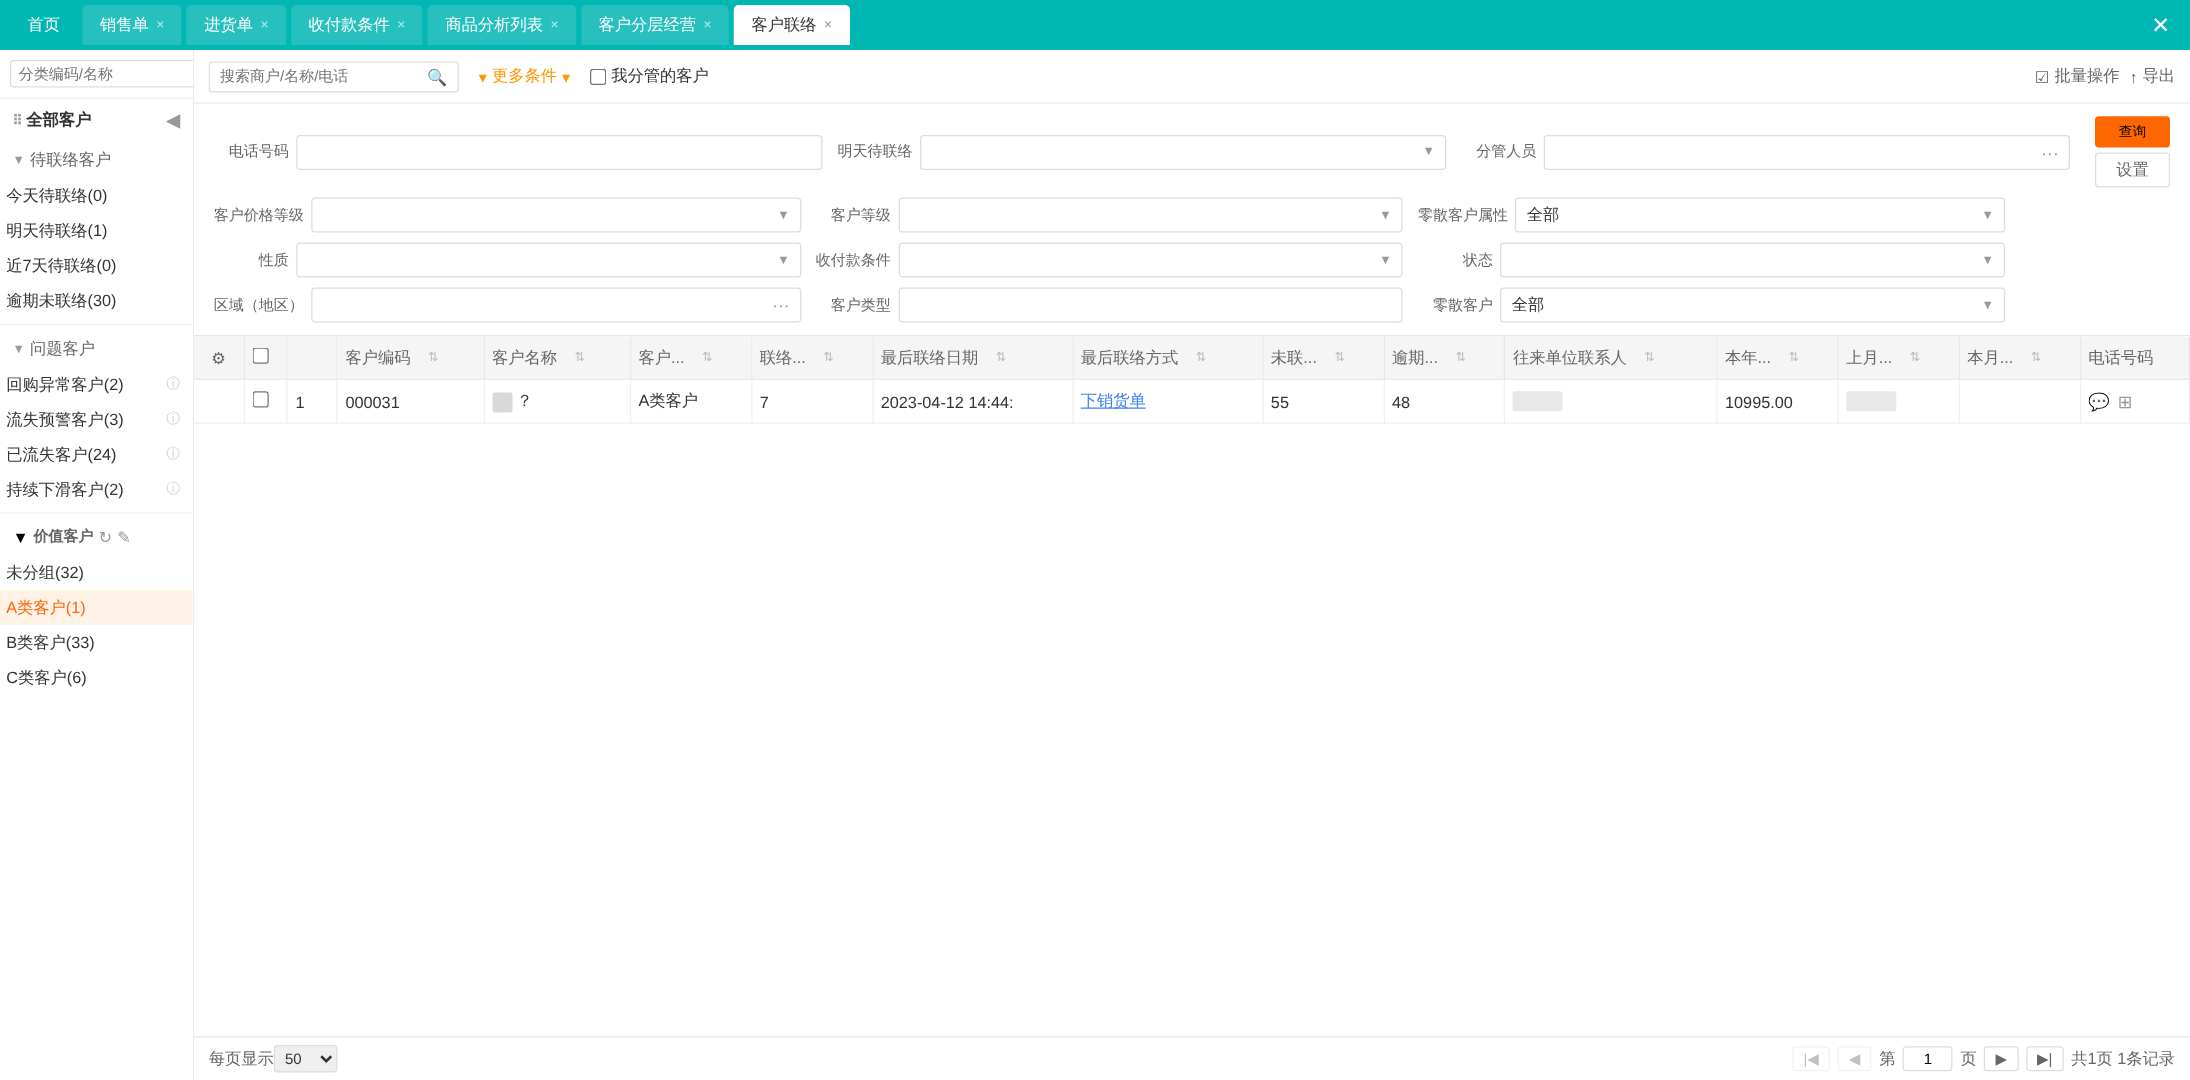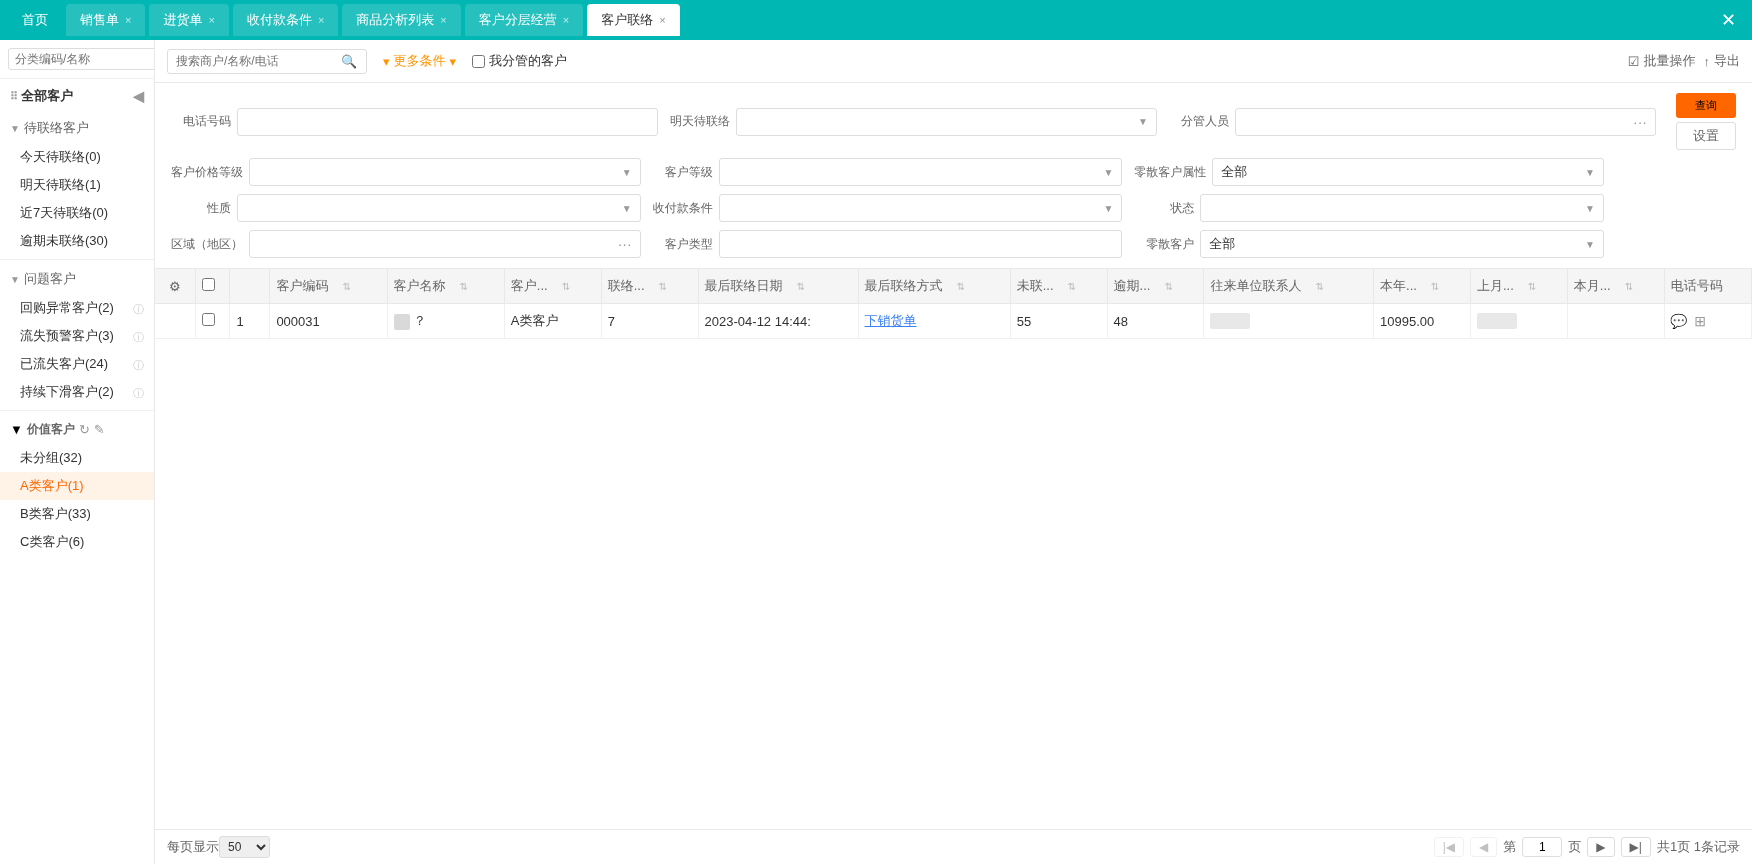--- a/index.html
+++ b/index.html
@@ -84,26 +84,26 @@
     .sidebar-group-title {
       padding: 6px 10px;
       color: #666;
       font-size: 12px;
       display: flex;
       align-items: center;
       gap: 4px;
     }
     .sidebar-group-title .arrow { font-size: 10px; color: #999; }
     .sidebar-item {
-      padding: 5px 10px 5px 20px;
+      padding: 5px 10px 5px 5px;
       color: #333;
       cursor: pointer;
       font-size: 12px;
       display: flex;
-      align-items: flex-end;
+      align-items: flex-start;
       justify-content: space-between;
     }
     .sidebar-item.active { background: #fff3e8; color: #ff6600; }
     .sidebar-item .help-icon { color: #ccc; font-size: 11px; cursor: pointer; }
     .sidebar-divider { height: 1px; background: #f0f0f0; margin: 4px 0; }
     .sidebar-value-section {
       display: flex;
       align-items: center;
       padding: 6px 10px;
       gap: 4px;

